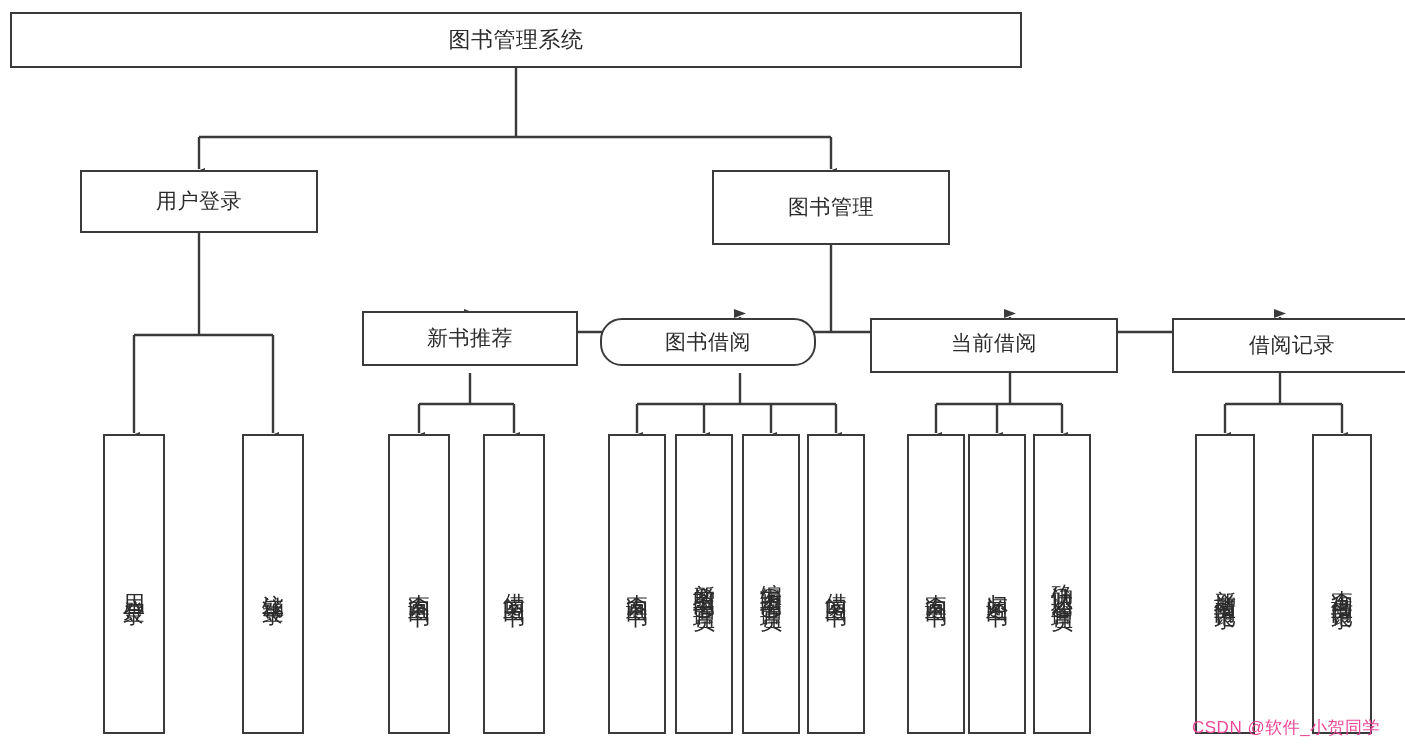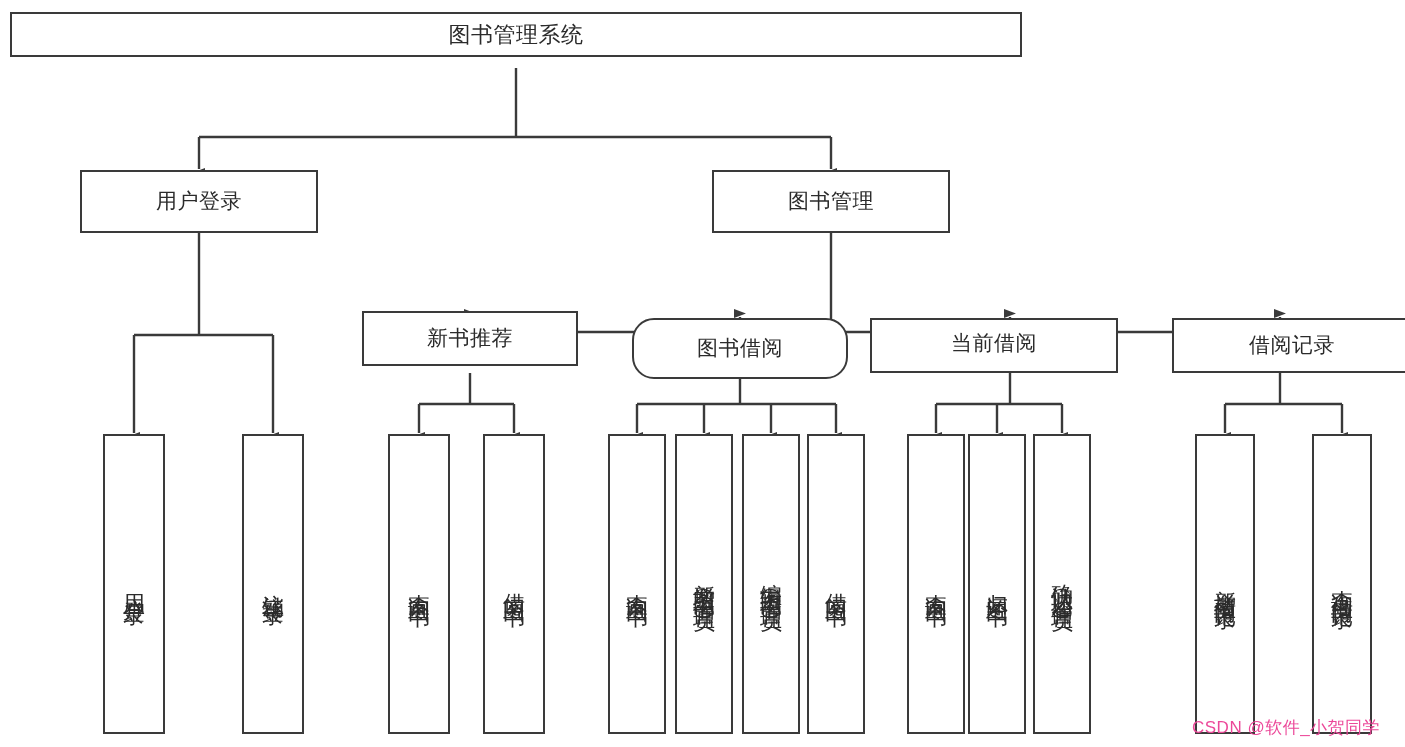--- a/index.html
+++ b/index.html
@@ -109,33 +109,33 @@
         <line x1="997" y1="404" x2="997" y2="433" marker-end="url(#arrowhead)"></line>
         <line x1="1062" y1="404" x2="1062" y2="433" marker-end="url(#arrowhead)"></line>
         <line x1="1280" y1="373" x2="1280" y2="404"></line>
         <line x1="1225" y1="404" x2="1342" y2="404"></line>
         <line x1="1225" y1="404" x2="1225" y2="433" marker-end="url(#arrowhead)"></line>
         <line x1="1342" y1="404" x2="1342" y2="433" marker-end="url(#arrowhead)"></line>
       </g>
   </svg>
 
   <div id="node-layer">
-      <div class="node horizontal title" style="left: 10px; top: 12px; width: 1012px; height: 45px;">
+      <div class="node horizontal title" style="left: 10px; top: 12px; width: 1012px; height: 56px;">
         <span class="node-label">图书管理系统</span>
       </div>
       <div class="node horizontal" style="left: 80px; top: 170px; width: 238px; height: 63px;">
         <span class="node-label">用户登录</span>
       </div>
-      <div class="node horizontal" style="left: 712px; top: 170px; width: 238px; height: 63px;">
+      <div class="node horizontal" style="left: 712px; top: 170px; width: 238px; height: 75px;">
         <span class="node-label">图书管理</span>
       </div>
       <div class="node horizontal" style="left: 362px; top: 311px; width: 216px; height: 55px;">
         <span class="node-label">新书推荐</span>
       </div>
-      <div class="node horizontal" style="left: 632px; top: 318px; width: 216px; height: 61px; border-radius: 22px;">
+      <div class="node horizontal" style="left: 600px; top: 318px; width: 216px; height: 48px; border-radius: 22px;">
         <span class="node-label">图书借阅</span>
       </div>
       <div class="node horizontal" style="left: 870px; top: 318px; width: 248px; height: 55px; font-family: Liberation Mono, monospace;">
         <span class="node-label">当前借阅</span>
       </div>
       <div class="node horizontal" style="left: 1172px; top: 318px; width: 240px; height: 55px;">
         <span class="node-label">借阅记录</span>
       </div>
       <div class="node vertical" style="left: 103px; top: 434px; width: 62px; height: 300px;">
         <span class="node-label">用户登录</span>

